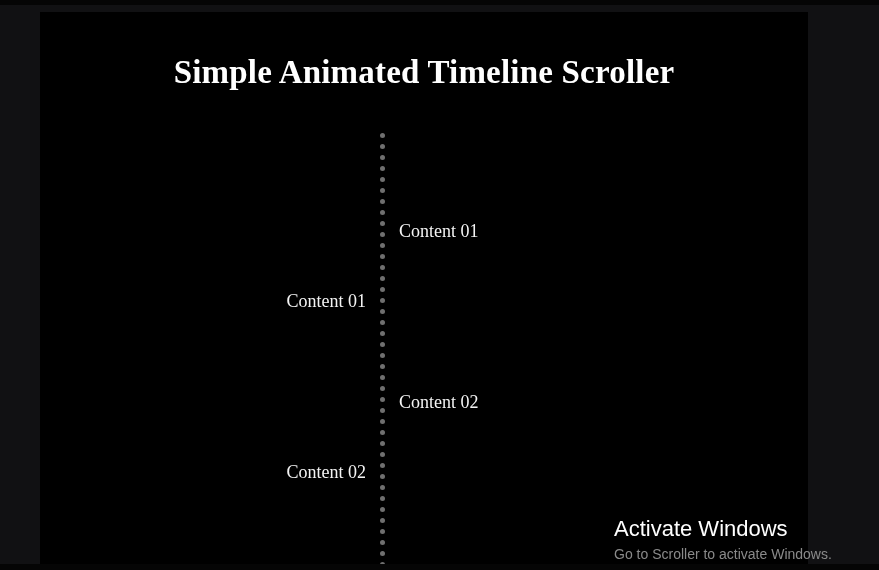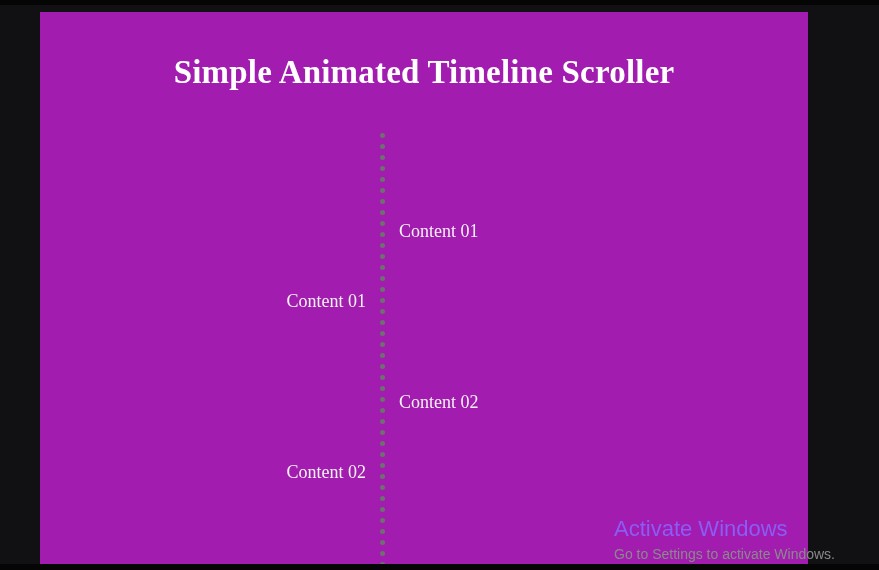--- a/index.html
+++ b/index.html
@@ -45,21 +45,21 @@
     background: #050505;
   }
 
   
   #page-panel {
     position: absolute;
     left: 40px;
     top: 12px;
     width: 768px;
     height: 552px;
-    background: #a21caf;
+    background: #000000;
     overflow: hidden;
   }
 
   
   #page-title {
     position: absolute;
     left: 113px;
     top: 40px;
     width: 542px;
     text-align: center;
@@ -114,21 +114,21 @@
     left: 614px;
     top: 516px;
     width: 260px;
     font-family: "Liberation Sans", sans-serif;
     color: #8d8d8d;
     user-select: none;
   }
   #activate-title {
     font-size: 22px;
     line-height: 26px;
-    color: #8b5cf6;
+    color: #ffffff;
     font-weight: 400;
   }
   #activate-subtitle {
     font-size: 14px;
     line-height: 20px;
     color: #8a8a8a;
     margin-top: 2px;
     font-weight: 400;
   }
 </style>
@@ -192,16 +192,16 @@
         <div class="tl-label right" style="top: 380px;">Content 02</div>
         <div class="tl-label left" style="top: 450px;">Content 02</div>
       </div>
 
   </div>
 
   <div id="bottom-strip"></div>
 
   <div id="activate-watermark">
     <div id="activate-title">Activate Windows</div>
-    <div id="activate-subtitle">Go to Settings to activate Windows.</div>
+    <div id="activate-subtitle">Go to Scroller to activate Windows.</div>
   </div>
 
 </div>
 
 </body></html>

